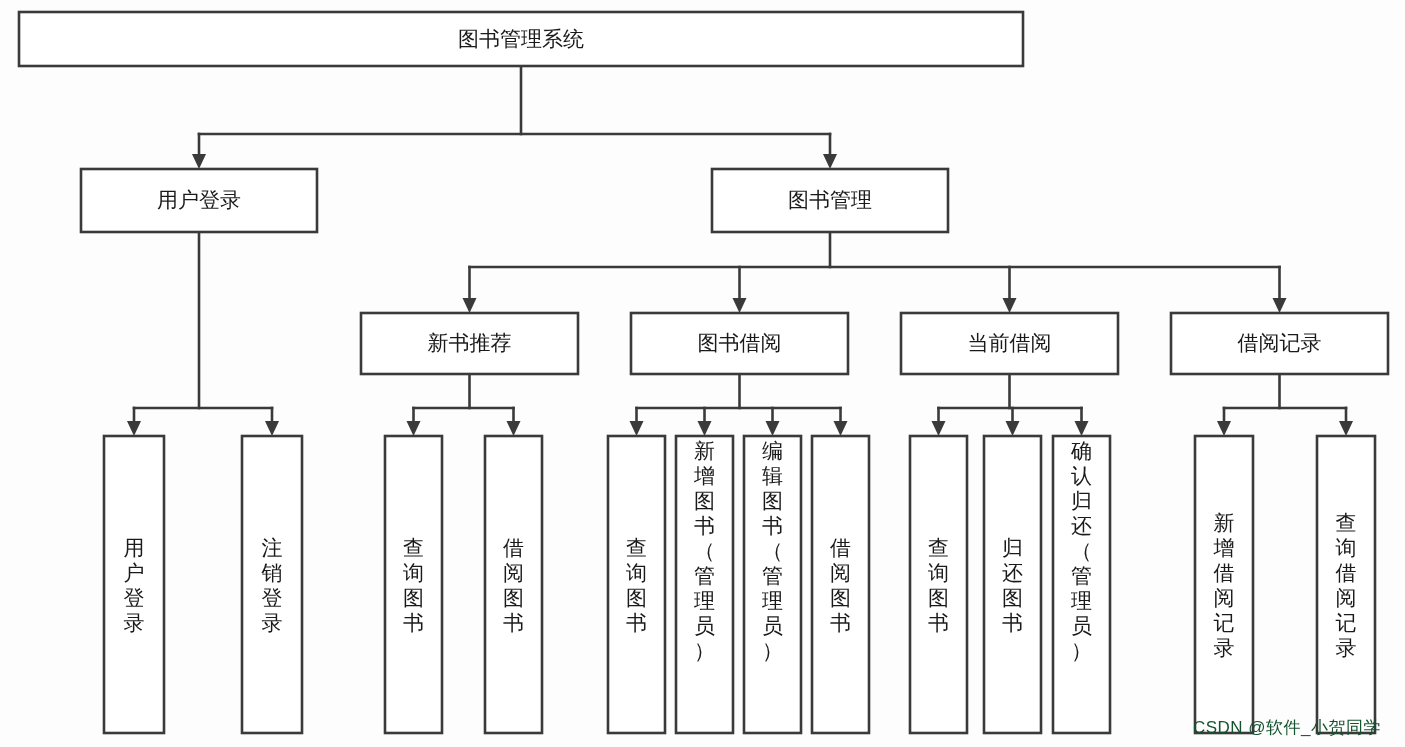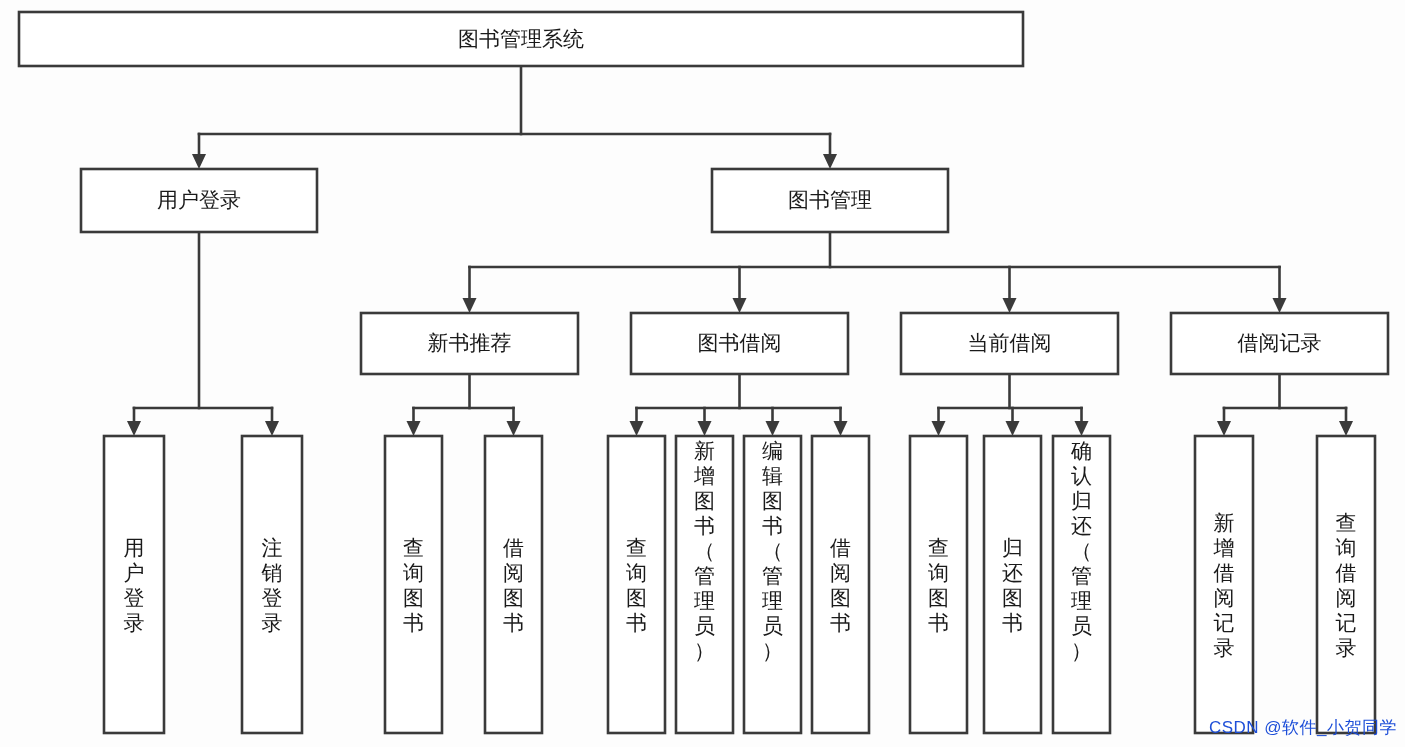--- a/index.html
+++ b/index.html
@@ -48,25 +48,25 @@
     dominant-baseline: middle;
   }
   .node-label-vertical {
     fill: #1a1a1a;
     font-family: "Liberation Sans", "DejaVu Sans", sans-serif;
     font-size: 21px;
     text-anchor: middle;
   }
   .watermark {
     position: absolute;
-    right: 8px;
+    right: 24px;
     bottom: 8px;
     font-family: "Liberation Sans", "DejaVu Sans", sans-serif;
     font-size: 17px;
-    color: #1d4ed8;
+    color: #14532d;
     white-space: nowrap;
     letter-spacing: 0.5px;
   }
 </style>
 </head>
 <body>
 
 <div id="page">
   <svg id="diagram-svg" viewBox="0 0 1405 747" xmlns="http://www.w3.org/2000/svg">
     <g id="connector-layer">

